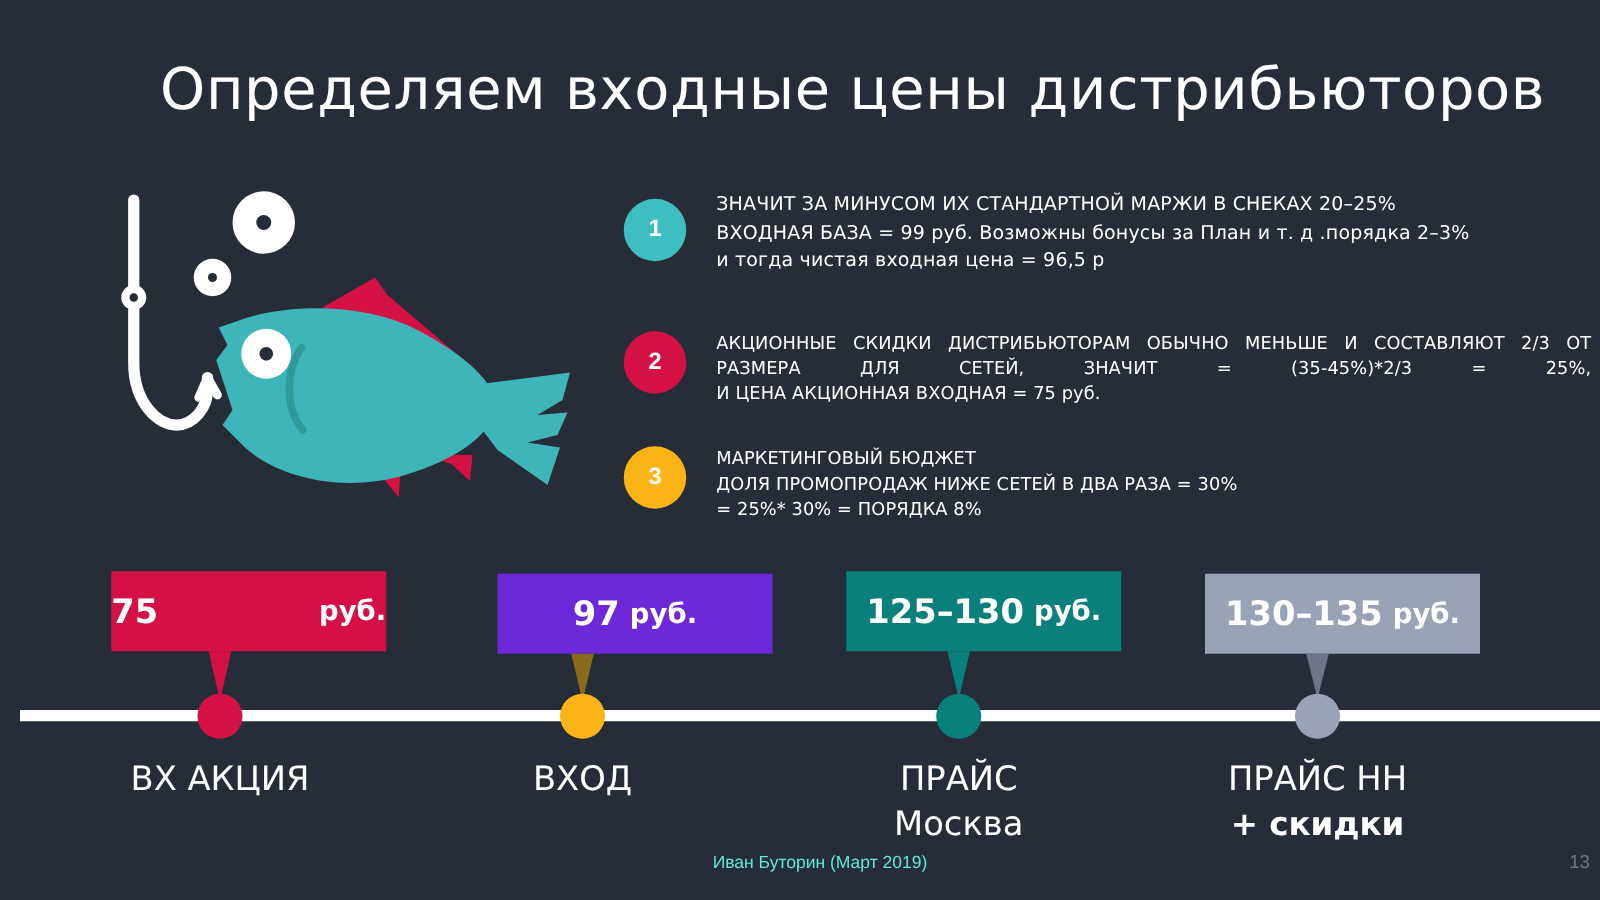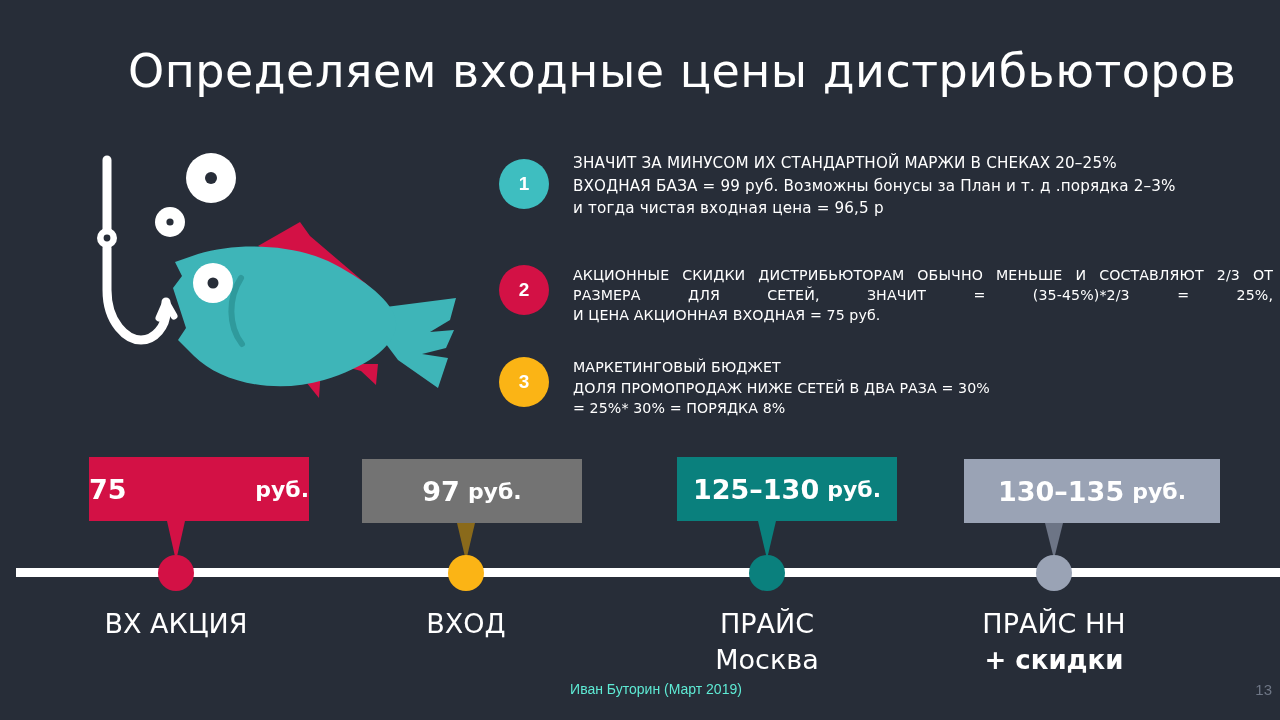--- a/index.html
+++ b/index.html
@@ -247,42 +247,42 @@
   <div class="tl-box" style="left:73px; top:457px; width:220px; background:#d31145;justify-content:space-between;">
     <span class="amount">75</span>
     <span class="unit">руб.</span>
   </div>
   <div class="tl-tail" style="left:151px; top:521px; border-top:40px solid #d31145;"></div>
   <div class="tl-dot" style="left:142px; background:#d31145;"></div>
   <div class="tl-label" style="left:30px; top:606px; width:260px;">
     <div>ВХ АКЦИЯ</div>
   </div>
 
-  <div class="tl-box" style="left:346px; top:459px; width:220px; background:#737373;">
+  <div class="tl-box" style="left:382px; top:459px; width:220px; background:#6d28d9;">
     <span class="amount">97</span>
     <span class="unit">руб.</span>
   </div>
   <div class="tl-tail" style="left:441px; top:523px; border-top:38px solid #8a6a1b;"></div>
   <div class="tl-dot" style="left:432px; background:#fbb415;"></div>
   <div class="tl-label" style="left:320px; top:606px; width:260px;">
     <div>ВХОД</div>
   </div>
 
   <div class="tl-box" style="left:661px; top:457px; width:220px; background:#0a807d;">
     <span class="amount">125–130</span>
     <span class="unit">руб.</span>
   </div>
   <div class="tl-tail" style="left:742px; top:521px; border-top:38px solid #0a807d;"></div>
   <div class="tl-dot" style="left:733px; background:#0a807d;"></div>
   <div class="tl-label" style="left:621px; top:606px; width:260px;">
     <div>ПРАЙС</div>
     <div class="sub-reg">Москва</div>
   </div>
 
-  <div class="tl-box" style="left:948px; top:459px; width:256px; background:#9aa3b5;">
+  <div class="tl-box" style="left:948px; top:459px; width:220px; background:#9aa3b5;">
     <span class="amount">130–135</span>
     <span class="unit">руб.</span>
   </div>
   <div class="tl-tail" style="left:1029px; top:523px; border-top:36px solid #6d7586;"></div>
   <div class="tl-dot" style="left:1020px; background:#9aa3b5;"></div>
   <div class="tl-label" style="left:908px; top:606px; width:260px;">
     <div>ПРАЙС НН</div>
     <div class="sub-bold">+ скидки</div>
   </div>
 

